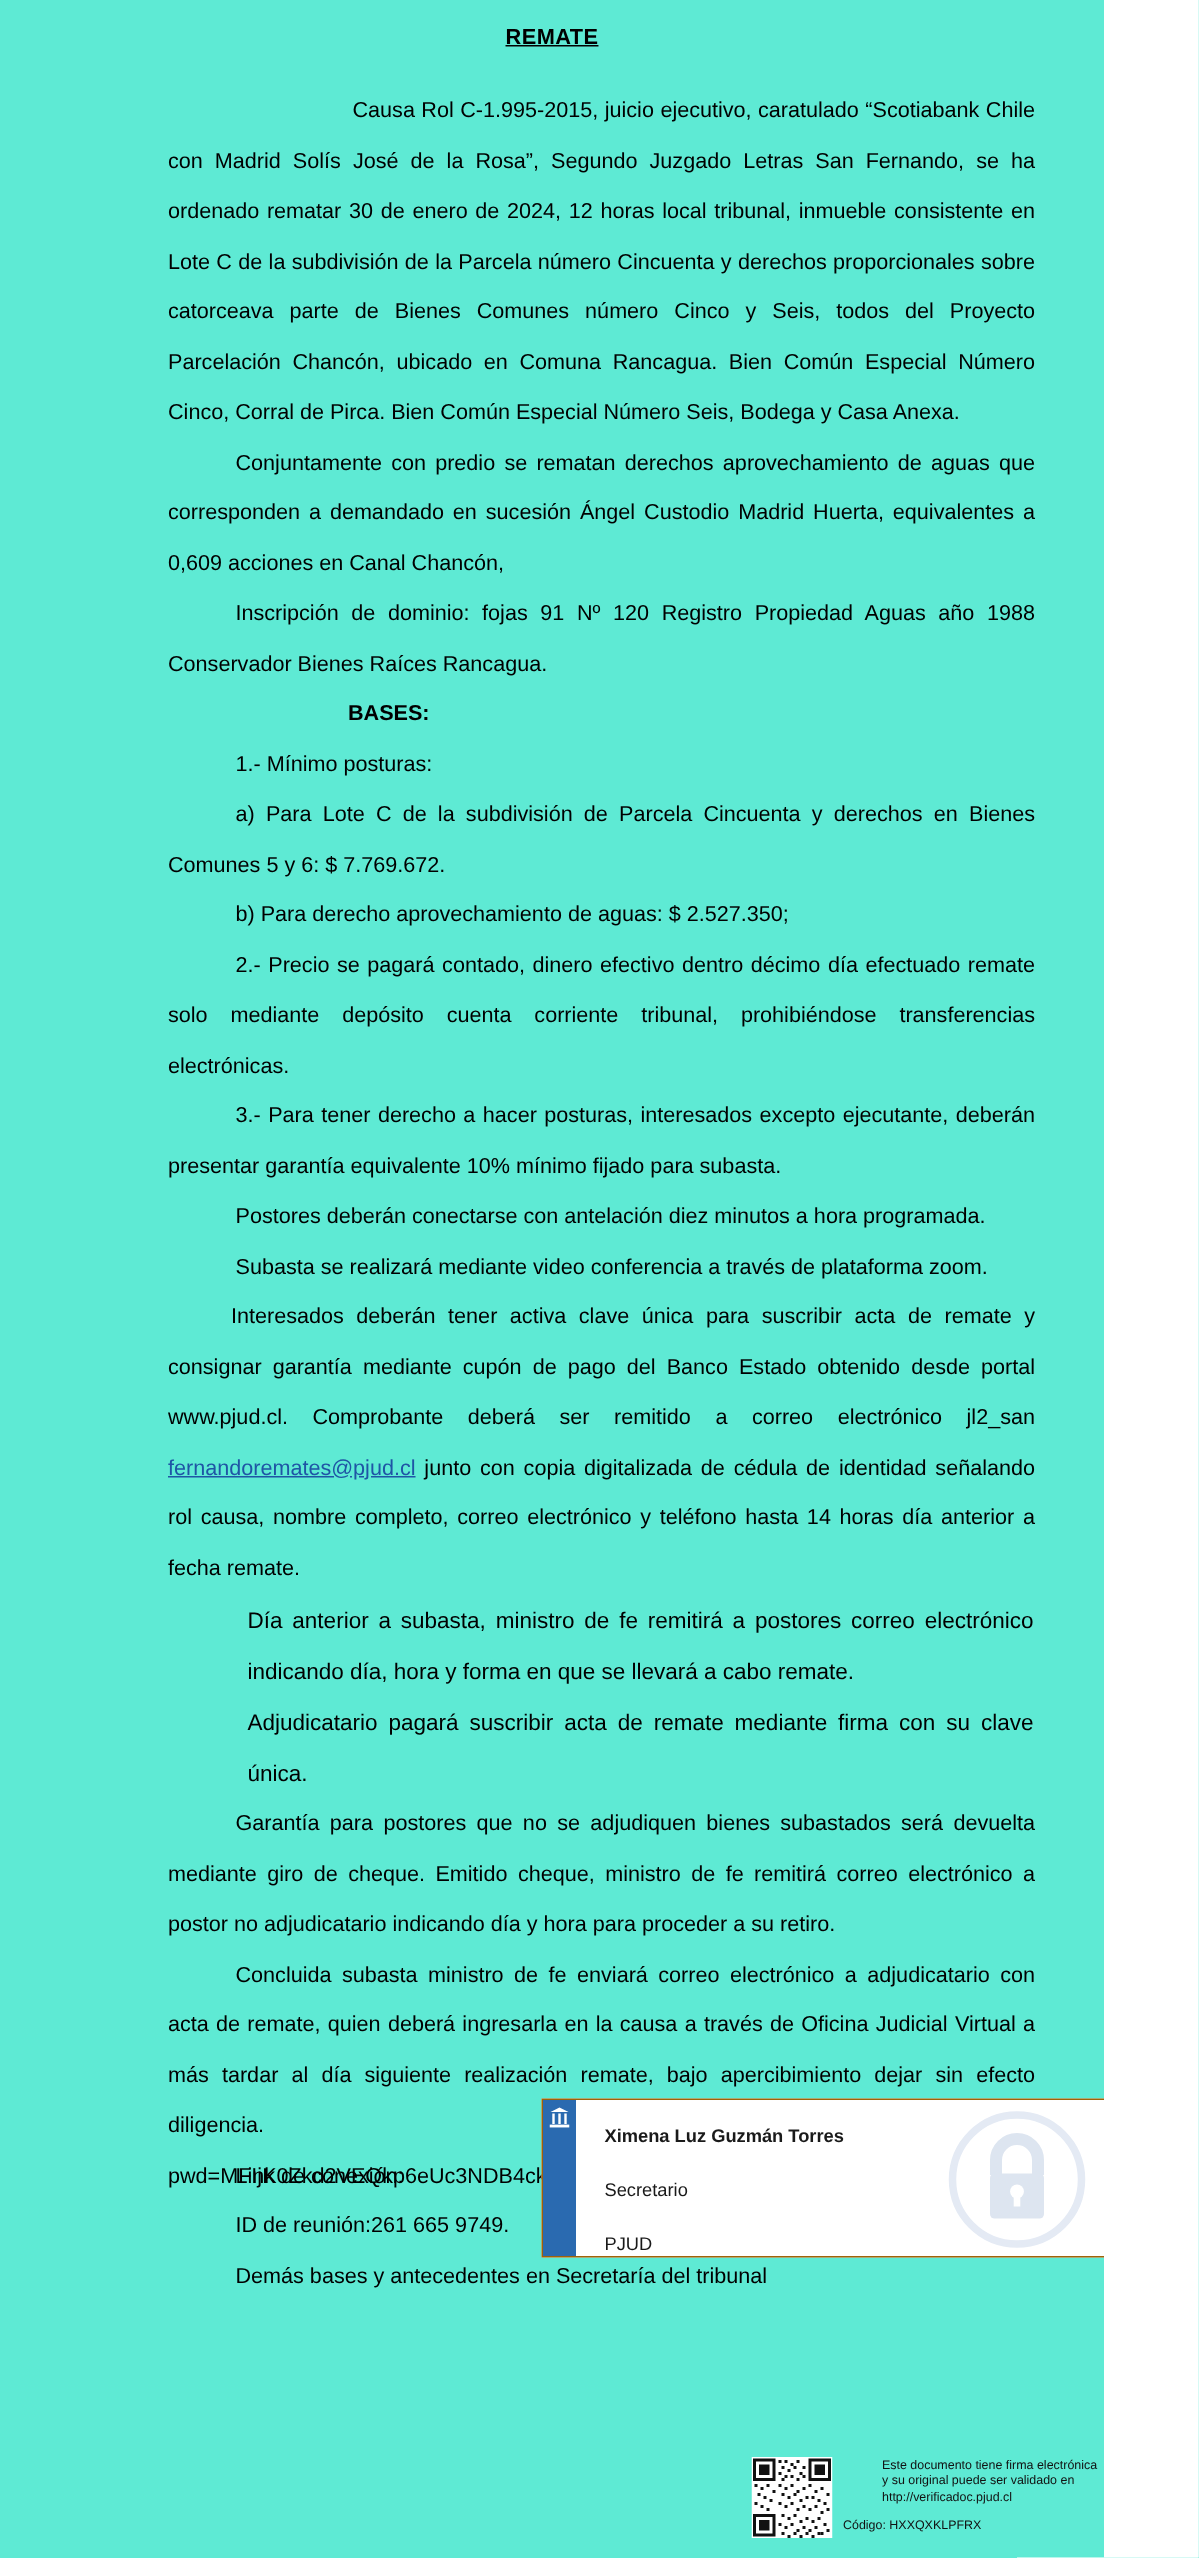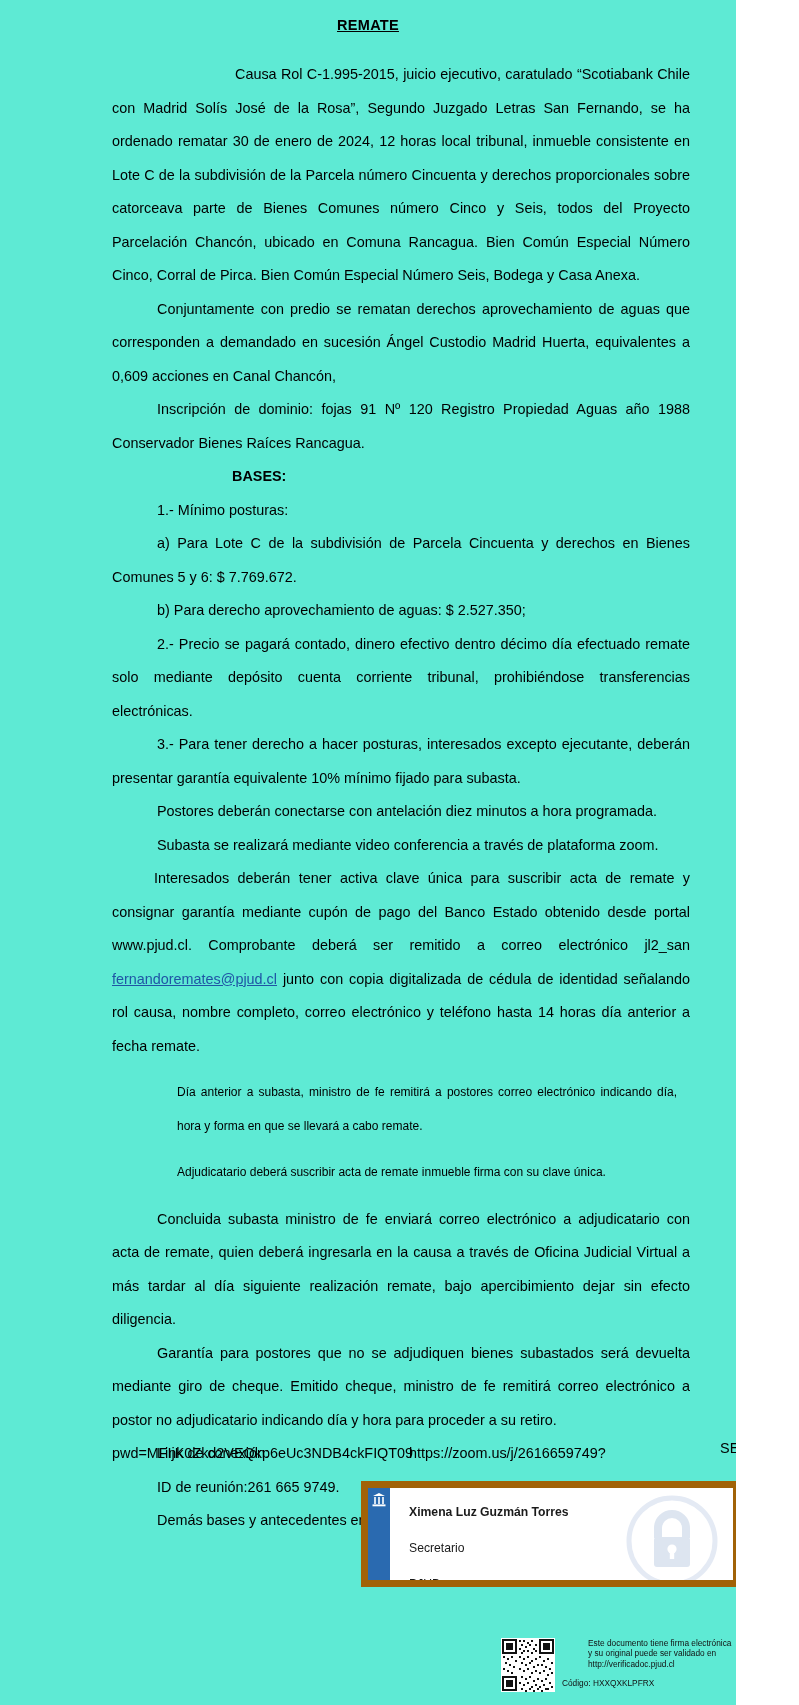--- a/index.html
+++ b/index.html
@@ -50,22 +50,22 @@
   .indent-tiny { text-indent: 42px; }
   .nojust { text-align: left; }
   .bases-head {
     font-size: 14.4px;
     line-height: 33.5px;
     font-weight: bold;
     margin: 0;
     padding-left: 120px;
   }
   .hang {
-    margin: 13px;
-    font-size: 12px;
+    margin: 1px;
+    font-size: 15px;
     line-height: 33.5px;
     text-align: justify;
     padding-left: 52px;
     text-indent: 0;
   }
   a.mail {
     color: #1f55a5;
     text-decoration: underline;
   }
   .secretaria {
@@ -73,24 +73,24 @@
     left: 12px;
     top: 1440px;
     width: 799px;
     text-align: right;
     font-size: 14.4px;
   }
   
   .sig-card {
     position: absolute;
     left: 361px;
-    top: 1481px;
+    top: 1399px;
     width: 379px;
     height: 106px;
-    border: 7px solid #a16207;
+    border: 1px solid #a16207;
     background: #ffffff;
     box-sizing: border-box;
     overflow: hidden;
   }
   .sig-bar {
     position: absolute;
     left: 0;
     top: 0;
     width: 22px;
     height: 100%;
@@ -195,23 +195,23 @@
     <p class="j indent-mid">a) Para Lote C de la subdivisión de Parcela Cincuenta y derechos en Bienes Comunes 5 y 6: $ 7.769.672.</p>
     <p class="j indent-mid nojust"> b) Para derecho aprovechamiento de aguas: $ 2.527.350;</p>
     <p class="j indent-mid">2.- Precio se pagará contado, dinero efectivo dentro décimo día efectuado remate solo mediante depósito cuenta corriente tribunal, prohibiéndose transferencias electrónicas.</p>
     <p class="j indent-mid">3.- Para tener derecho a hacer posturas, interesados excepto ejecutante, deberán presentar garantía equivalente 10% mínimo fijado para subasta.</p>
     <p class="j indent-mid">Postores deberán conectarse con antelación diez minutos a hora programada.</p>
     <p class="j indent-mid">Subasta se realizará mediante video conferencia a través de plataforma zoom.</p>
 
     <p class="j indent-tiny"><span>Interesados deberán tener activa clave única para suscribir acta de remate y consignar garantía mediante cupón de pago del Banco Estado obtenido desde portal www.pjud.cl. Comprobante deberá ser remitido a correo electrónico jl2_san </span><a class="mail" href="#">fernandoremates@pjud.cl</a><span> junto con copia digitalizada de cédula de identidad señalando rol causa, nombre completo, correo electrónico y teléfono hasta 14 horas día anterior a fecha remate.</span></p>
 
     <p class="hang">Día anterior a subasta, ministro de fe remitirá a postores correo electrónico indicando día, hora y forma en que se llevará a cabo remate.</p>
-    <p class="hang" style="padding-left:52px;">Adjudicatario deberá suscribir acta de remate inmueble firma con su clave única.</p>
+    <p class="hang" style="padding-left:52px;">Adjudicatario pagará suscribir acta de remate mediante firma con su clave única.</p>
+    <p class="j indent-mid">Garantía para postores que no se adjudiquen bienes subastados será devuelta mediante giro de cheque. Emitido cheque, ministro de fe remitirá correo electrónico a postor no adjudicatario indicando día y hora para proceder a su retiro.</p>
     <p class="j indent-mid">Concluida subasta ministro de fe enviará correo electrónico a adjudicatario con acta de remate, quien deberá ingresarla en la causa a través de Oficina Judicial Virtual a más tardar al día siguiente realización remate, bajo apercibimiento dejar sin efecto diligencia.</p>
-    <p class="j indent-mid">Garantía para postores que no se adjudiquen bienes subastados será devuelta mediante giro de cheque. Emitido cheque, ministro de fe remitirá correo electrónico a postor no adjudicatario indicando día y hora para proceder a su retiro.</p>
 
     <p class="j indent-mid"><span>Link de conexión:</span><span style="display:inline-block;width:140px;"></span><span>https://zoom.us/j/2616659749?</span></p>
     <p class="j nojust sp-0" style="margin-top:-33.5px;">pwd=MFIjK0Zkd2VEQkp6eUc3NDB4ckFIQT09</p>
 
     <p class="j indent-mid nojust">ID de reunión:261 665 9749.</p>
     <p class="j indent-mid nojust">Demás bases y antecedentes en Secretaría del tribunal</p>
   </div>
 
   <div class="secretaria">SECRETARIA</div>
 

